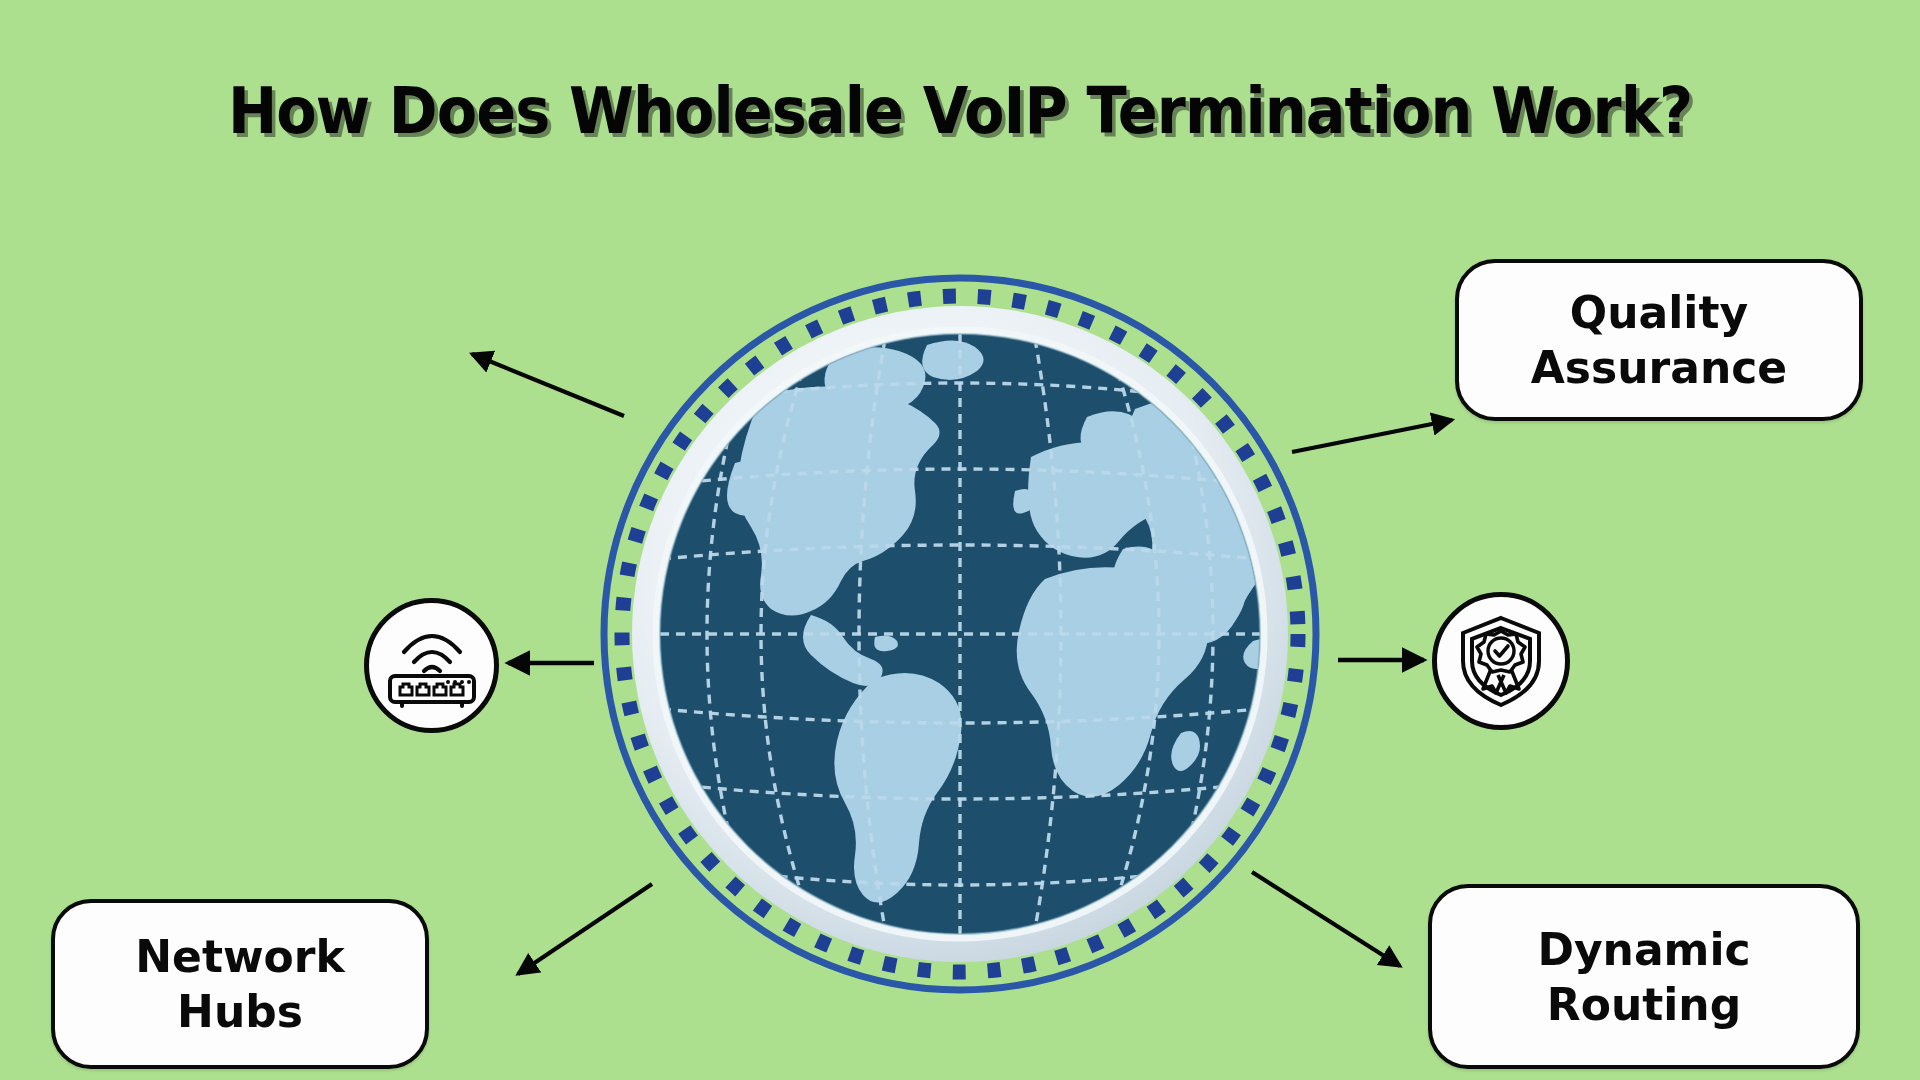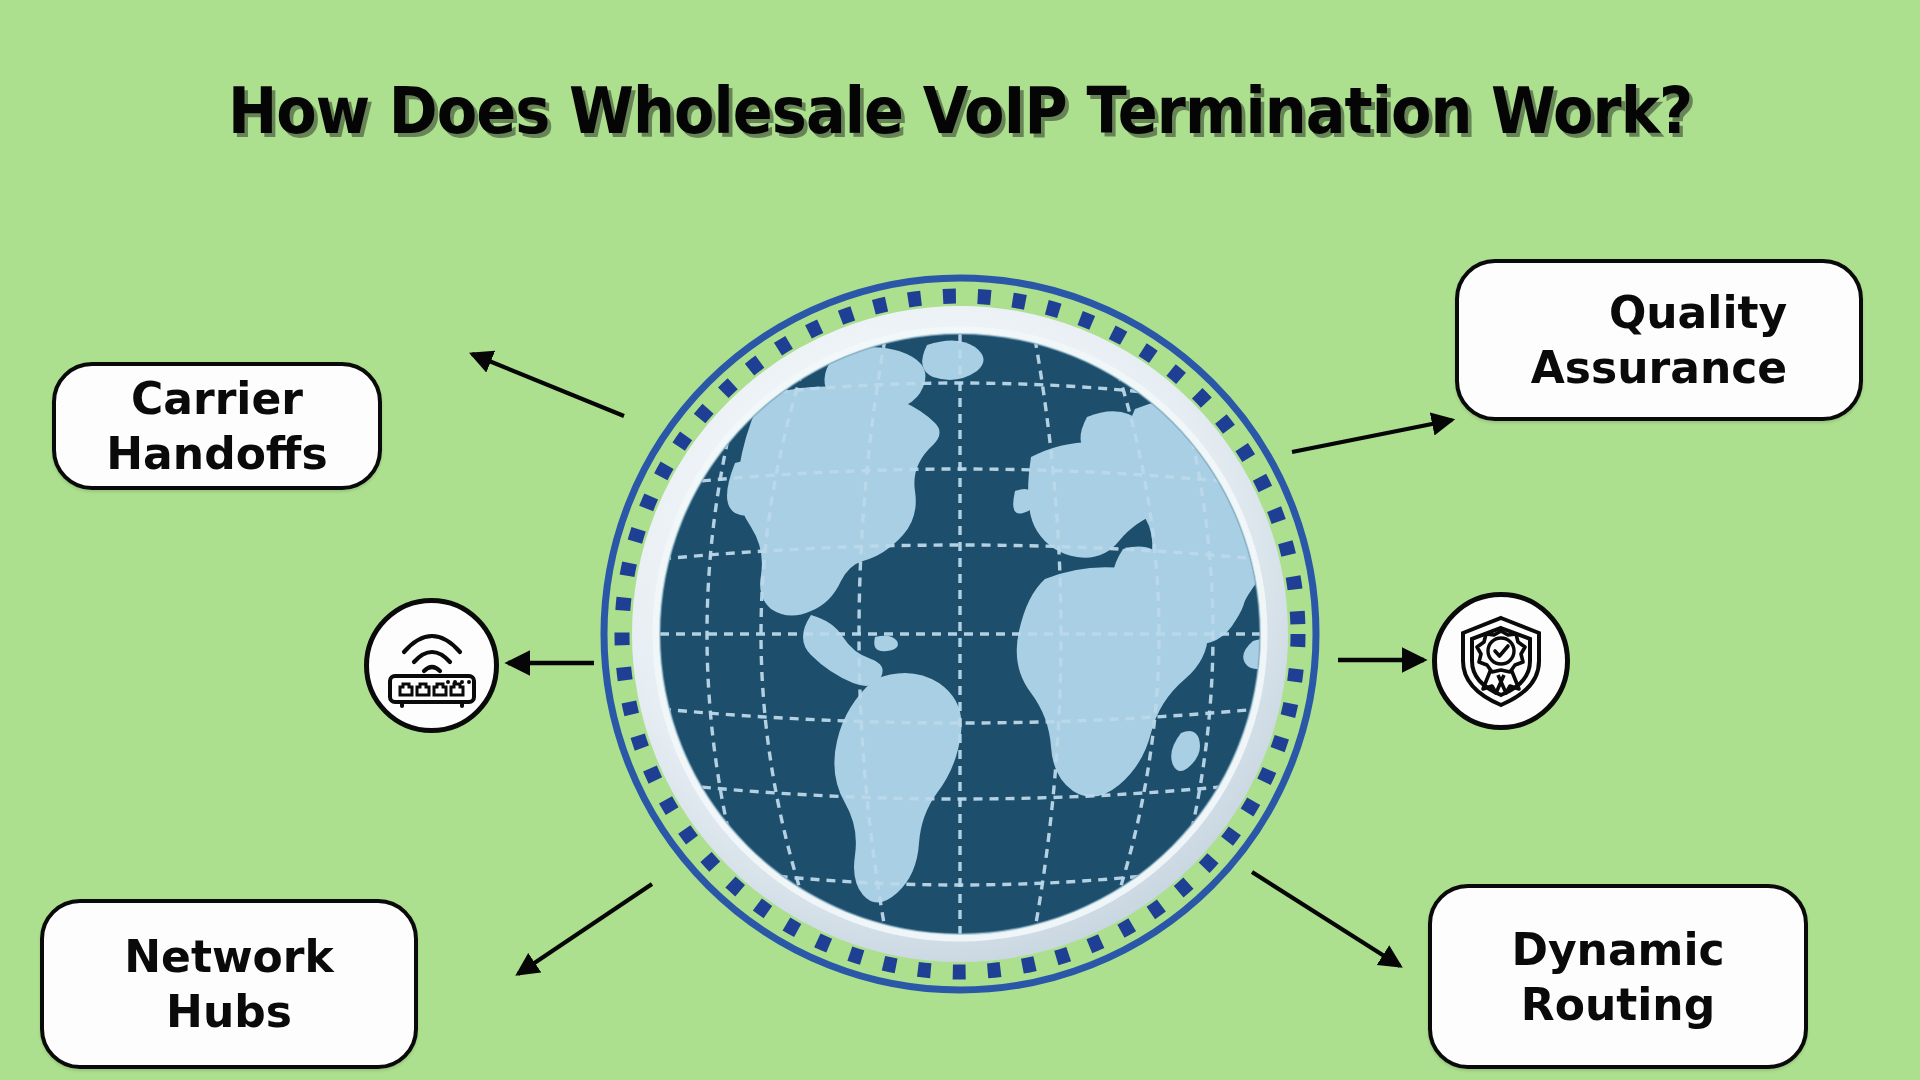--- a/index.html
+++ b/index.html
@@ -66,23 +66,23 @@
     font-weight: bold;
     font-size: 44px;
     line-height: 1.25;
     color: #0a0a0a;
     padding: 6px 18px;
     box-shadow: 0 2px 3px rgba(0,0,0,0.12);
   }
   .label-box span { display: block; white-space: pre-line; }
 
   #box-carrier  { left: 52px;   top: 318px;  width: 330px; height: 128px; }
-  #box-quality  { left: 1455px; top: 215px;  width: 408px; height: 162px; text-align: right; }
-  #box-network  { left: 40px;   top: 855px;  width: 378px; height: 170px; }
-  #box-dynamic  { left: 1428px; top: 840px;  width: 380px; height: 185px; }
+  #box-quality  { left: 1455px; top: 215px;  width: 408px; height: 162px; }
+  #box-network  { left: 51px;   top: 855px;  width: 378px; height: 170px; }
+  #box-dynamic  { left: 1428px; top: 840px;  width: 432px; height: 185px; }
 
   
   .icon-circle {
     position: absolute;
     background: #fdfdfd;
     border: 5px solid #0a0a0a;
     border-radius: 50%;
     display: flex;
     align-items: center;
     justify-content: center;
@@ -212,24 +212,20 @@
 
     <line x1="594" y1="619" x2="508" y2="619" stroke="#060606" stroke-width="4.6" marker-end="url(#ah)"></line>
 
     <line x1="1338" y1="616" x2="1424" y2="616" stroke="#060606" stroke-width="4.6" marker-end="url(#ah)"></line>
 
     <line x1="652" y1="840" x2="518" y2="930" stroke="#060606" stroke-width="4.2" marker-end="url(#ah)"></line>
 
     <line x1="1252" y1="828" x2="1400" y2="922" stroke="#060606" stroke-width="4.2" marker-end="url(#ah)"></line>
   </svg>
 
-  <div class="label-box" id="box-carrier">
-    <span>Carrier
-Handoffs</span>
-  </div>
 
   <div class="label-box" id="box-quality">
     <span>Quality
 Assurance</span>
   </div>
 
   <div class="label-box" id="box-network">
     <span>Network
 Hubs</span>
   </div>

